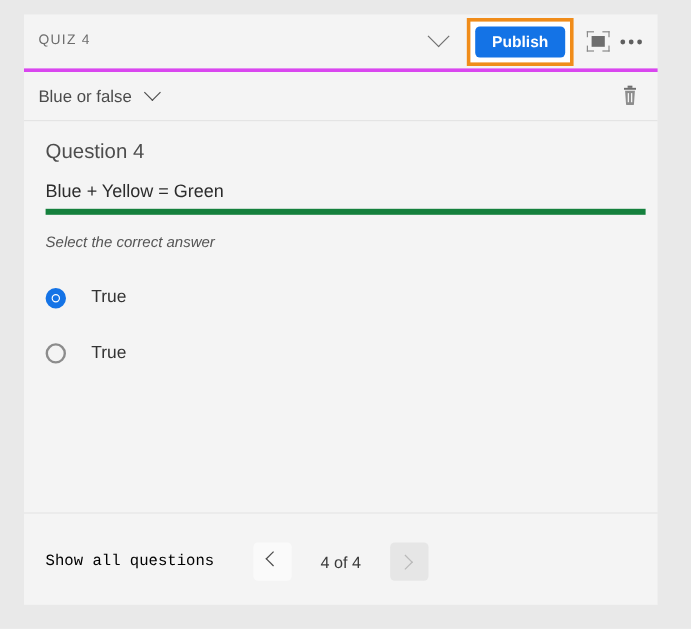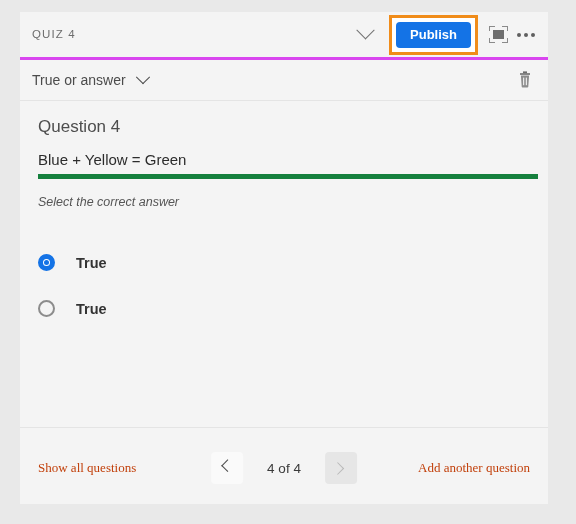--- a/index.html
+++ b/index.html
@@ -194,24 +194,23 @@
     color: #555555;
   }
   .answers {
     position: absolute;
     left: 18px;
     top: 124px;
     width: 480px;
   }
   .answer-row {
     display: flex;
-    align-items: flex-end;
+    align-items: center;
     height: 46px;
     cursor: pointer;
-    font-weight: bold;
   }
   .radio {
     width: 17px;
     height: 17px;
     border-radius: 50%;
     box-sizing: border-box;
     border: 2px solid #8c8c8c;
     background: transparent;
     flex: none;
     position: relative;
@@ -238,26 +237,26 @@
   
   .card-footer {
     position: relative;
     height: 80px;
     border-top: 1px solid #e4e4e4;
   }
   .link-btn {
     position: absolute;
     top: 32px;
     font-size: 13px;
-    color: #c2410c;
+    color: #000000;
     background: none;
     border: none;
     padding: 0;
     cursor: pointer;
-    font-family: Liberation Serif, serif;
+    font-family: Liberation Mono, monospace;
     white-space: nowrap;
   }
   .link-show { left: 18px; }
   .link-add  { right: 18px; }
 
   .pager {
     position: absolute;
     left: 50%;
     top: 24px;
     transform: translateX(-50%);
@@ -331,21 +330,21 @@
           <span></span>
             <span></span>
             <span></span>
         </span>
       </button>
     </div>
   </div>
 
   <div class="type-row">
     <div class="type-select">
-      <span class="type-label">True or answer</span>
+      <span class="type-label">Blue or false</span>
       <span class="chev-down-sm"></span>
     </div>
     <button class="trash-btn">
       <svg width="22" height="22" viewBox="0 0 22 22">
         <rect x="6" y="4.2" width="10" height="1.6" fill="#6e6e6e"></rect>
         <rect x="9" y="2.4" width="4" height="1.8" fill="#6e6e6e"></rect>
         <path d="M6.9 6.6 h8.2 l-0.8 11.2 a0.9 0.9 0 0 1 -0.9 0.8 h-4.8 a0.9 0.9 0 0 1 -0.9 -0.8 z" fill="#8d8d8d"></path>
         <rect x="9.1" y="8.6" width="1.1" height="7.6" fill="#f4f4f4"></rect>
         <rect x="11.8" y="8.6" width="1.1" height="7.6" fill="#f4f4f4"></rect>
       </svg>
@@ -377,16 +376,15 @@
     <div class="pager">
       <button class="pager-btn">
         <span class="chev-l"></span>
       </button>
       <span class="pager-count">4 of 4</span>
       <button class="pager-btn disabled">
         <span class="chev-r"></span>
       </button>
     </div>
 
-    <button class="link-btn link-add">Add another question</button>
   </div>
 
 </div>
 
 </body></html>

